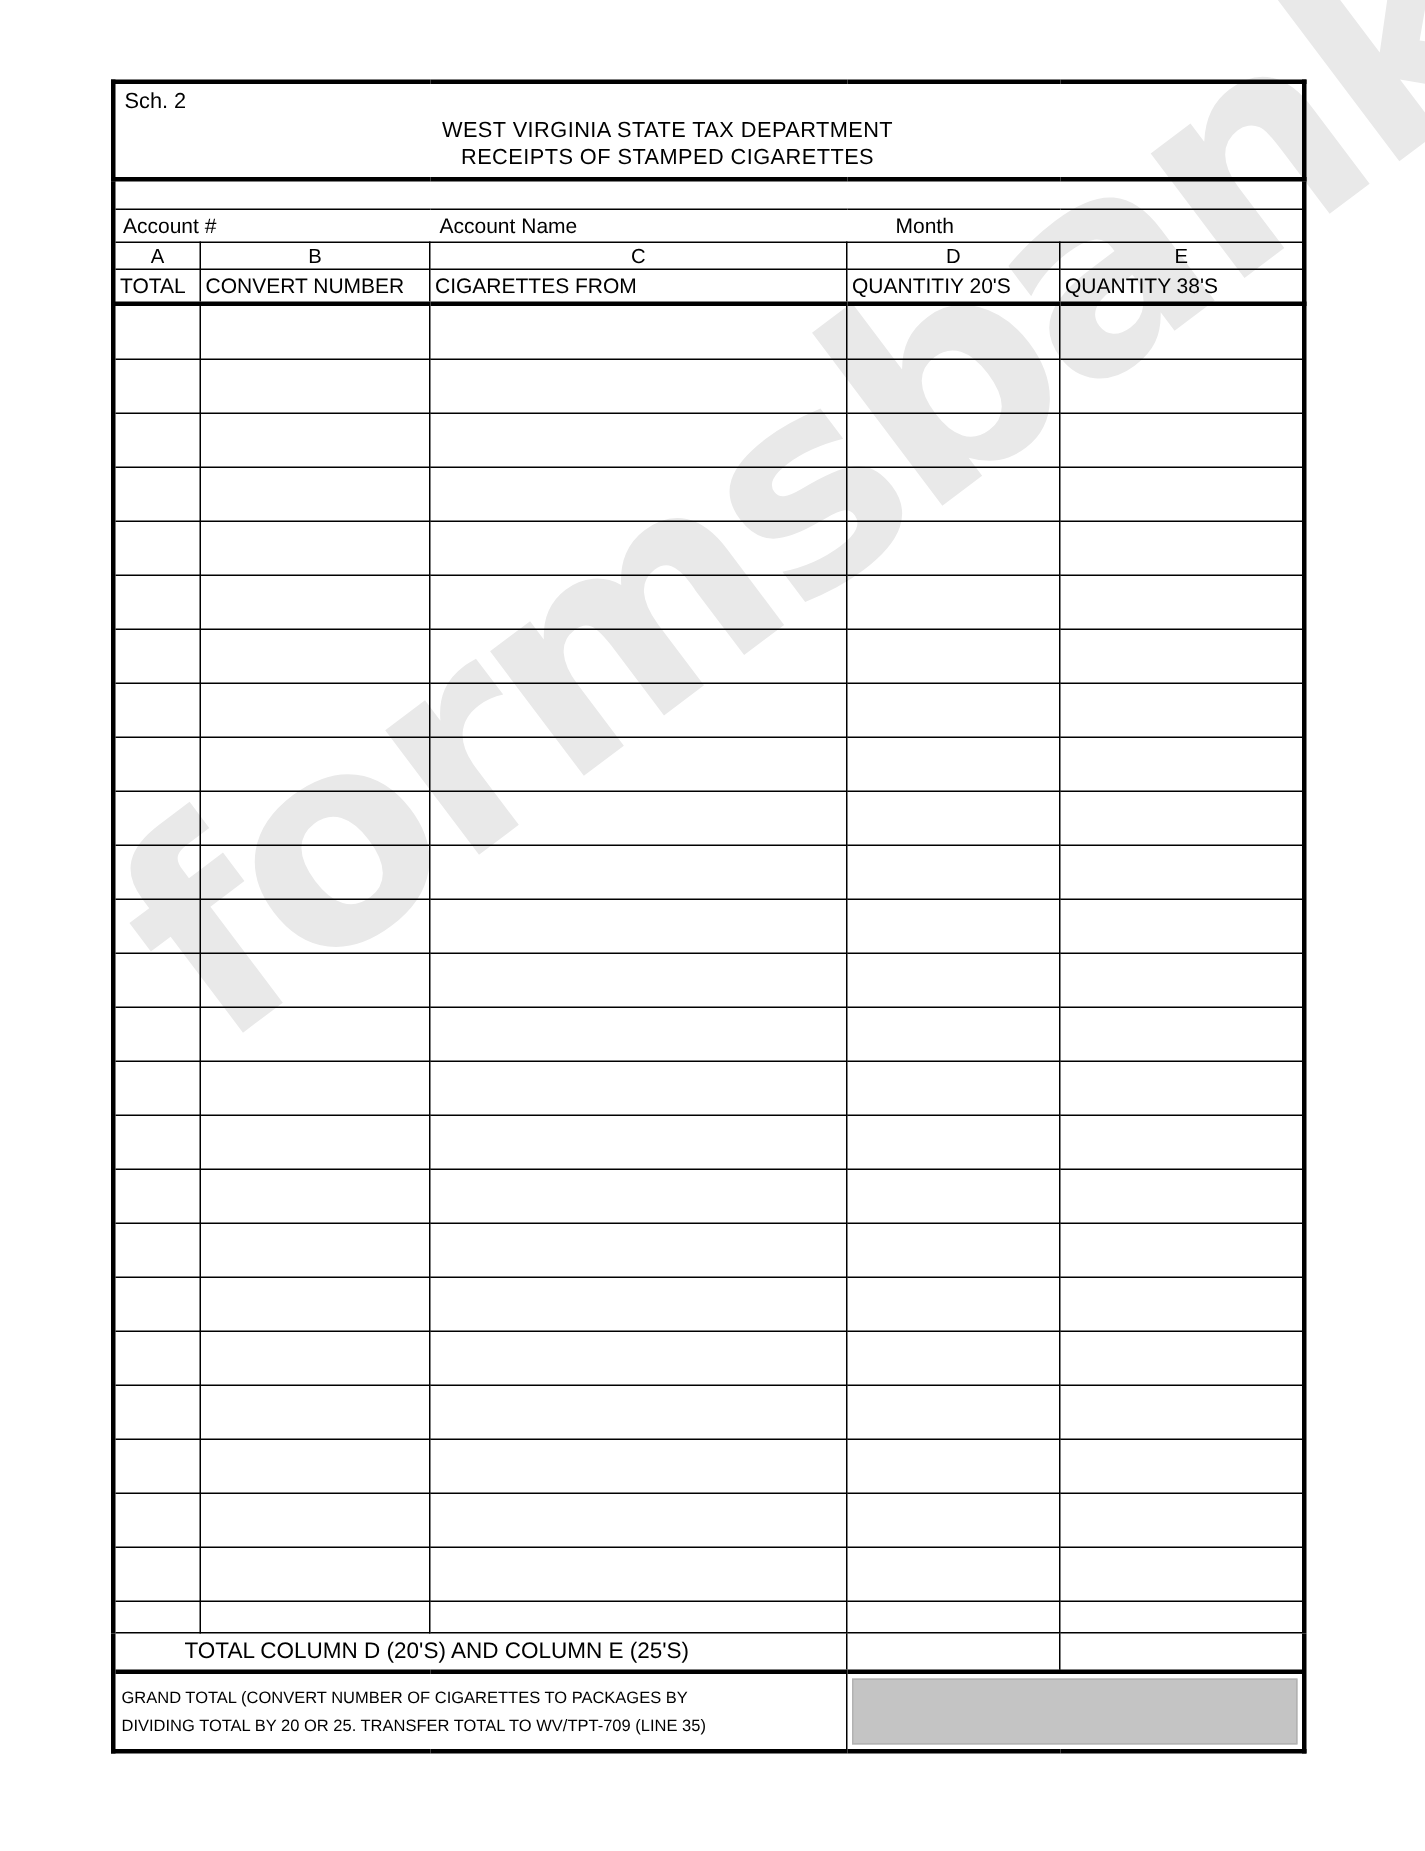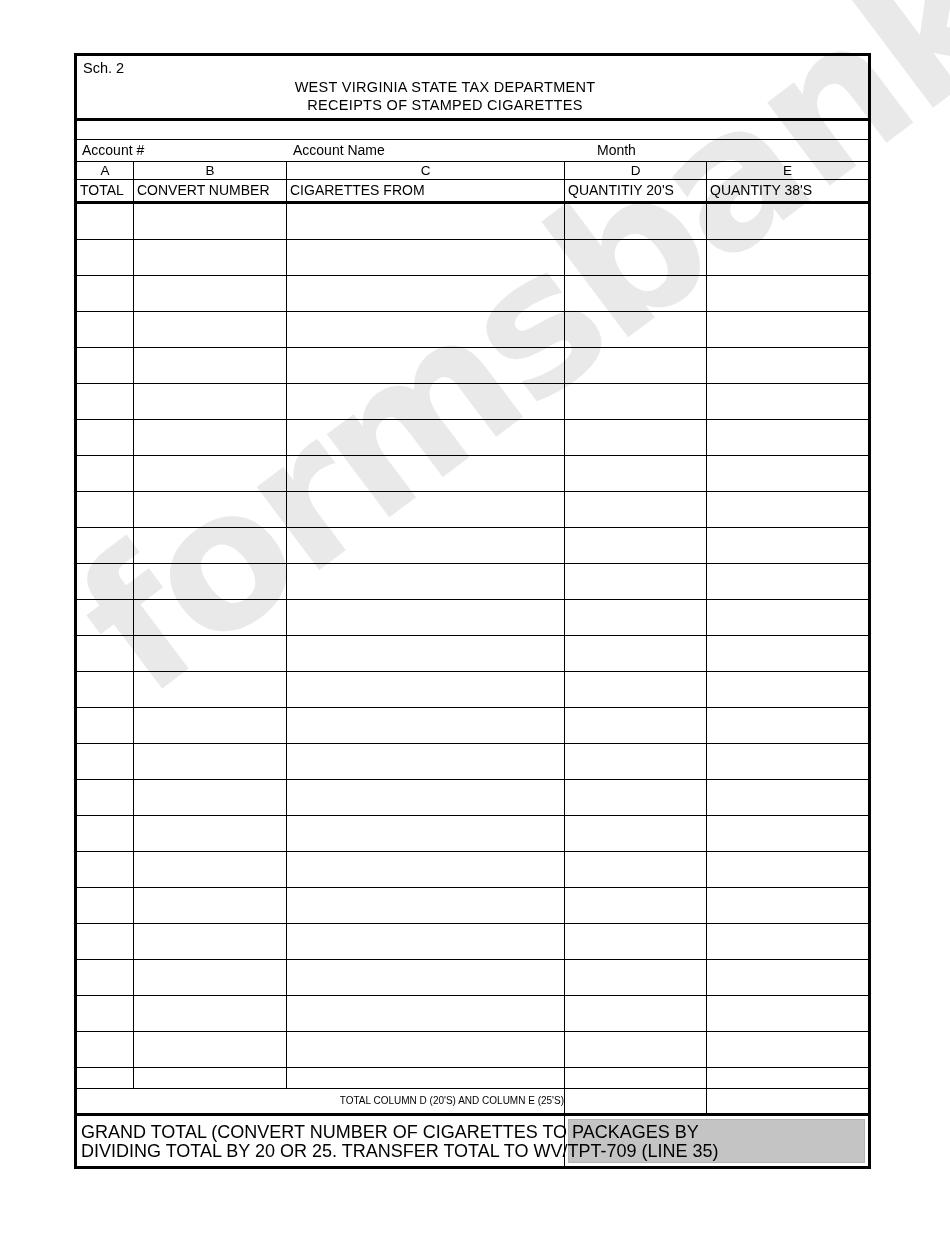--- a/index.html
+++ b/index.html
@@ -132,33 +132,33 @@
     overflow: hidden;
   }
 
   
   .data-cell { height: 35px; }
   .data-cell-short { height: 20px; }
 
   
   .total-label-cell {
     height: 24px;
-    text-align: right;
-    font-size: 10px;
+    text-align: left;
+    font-size: 15px;
     line-height: 24px;
     white-space: nowrap;
     padding-left: 46px !important;
   }
   .total-val-cell { height: 24px; }
 
   
   .grand-label-cell {
     height: 44px;
     padding: 2px 0 0 4px !important;
-    font-size: 18px;
+    font-size: 11px;
     line-height: 19px;
     white-space: nowrap;
   }
   .grand-box-cell {
     height: 44px;
     padding: 3px !important;
   }
   .grand-gray {
     width: 100%;
     height: 100%;

